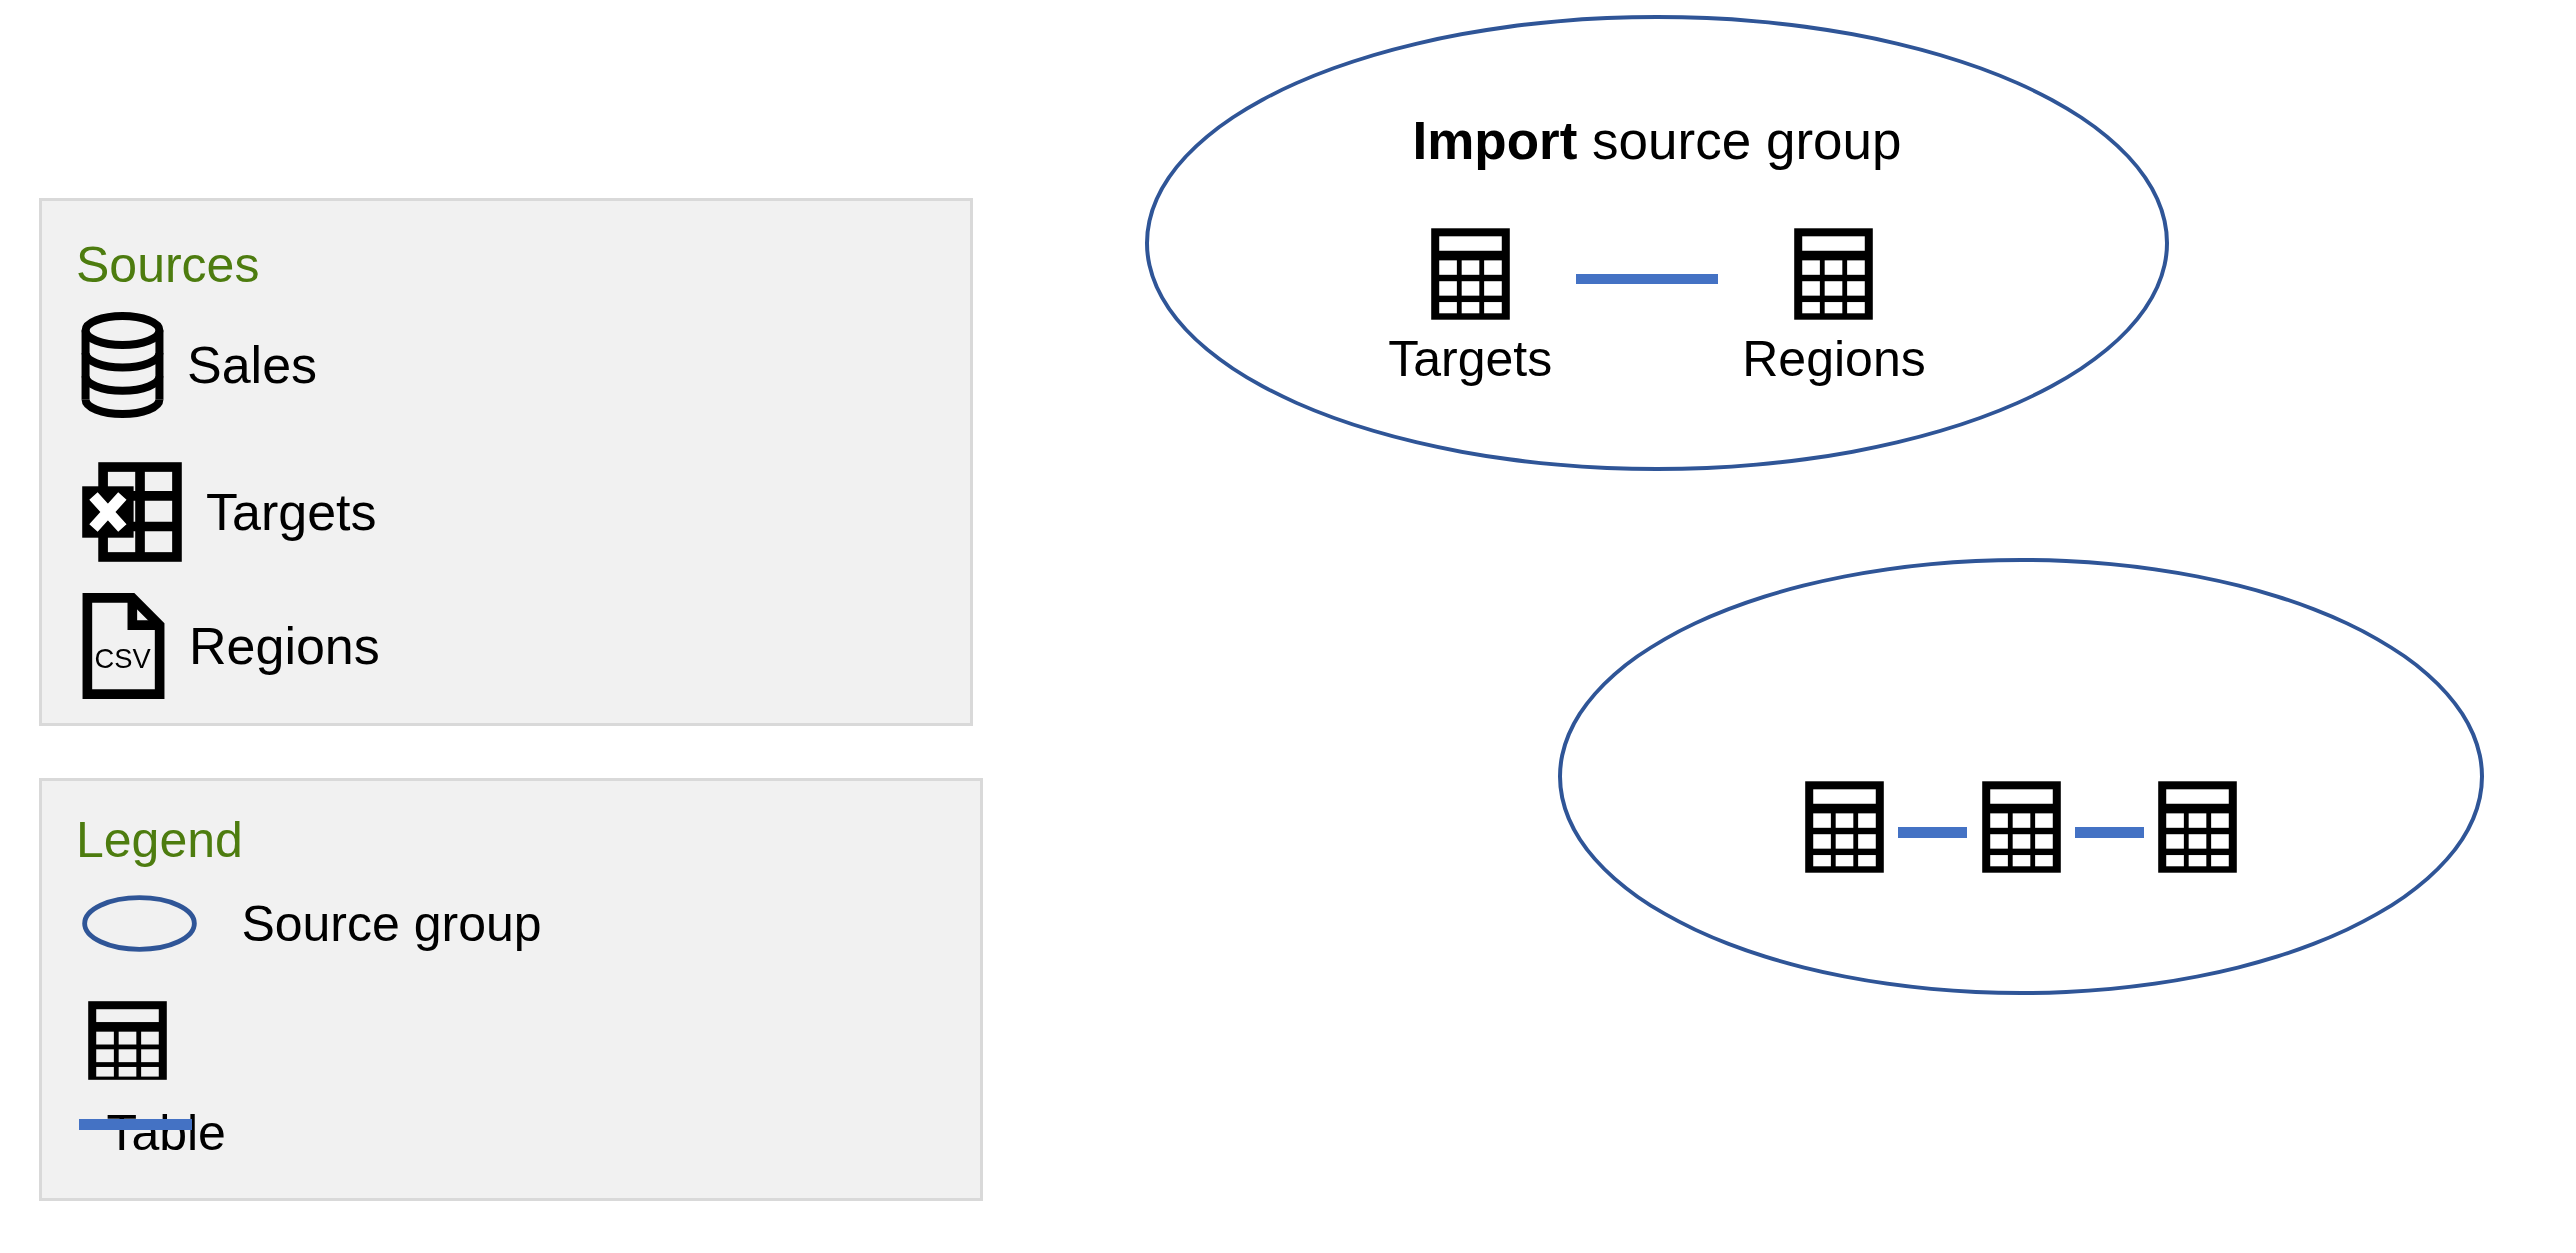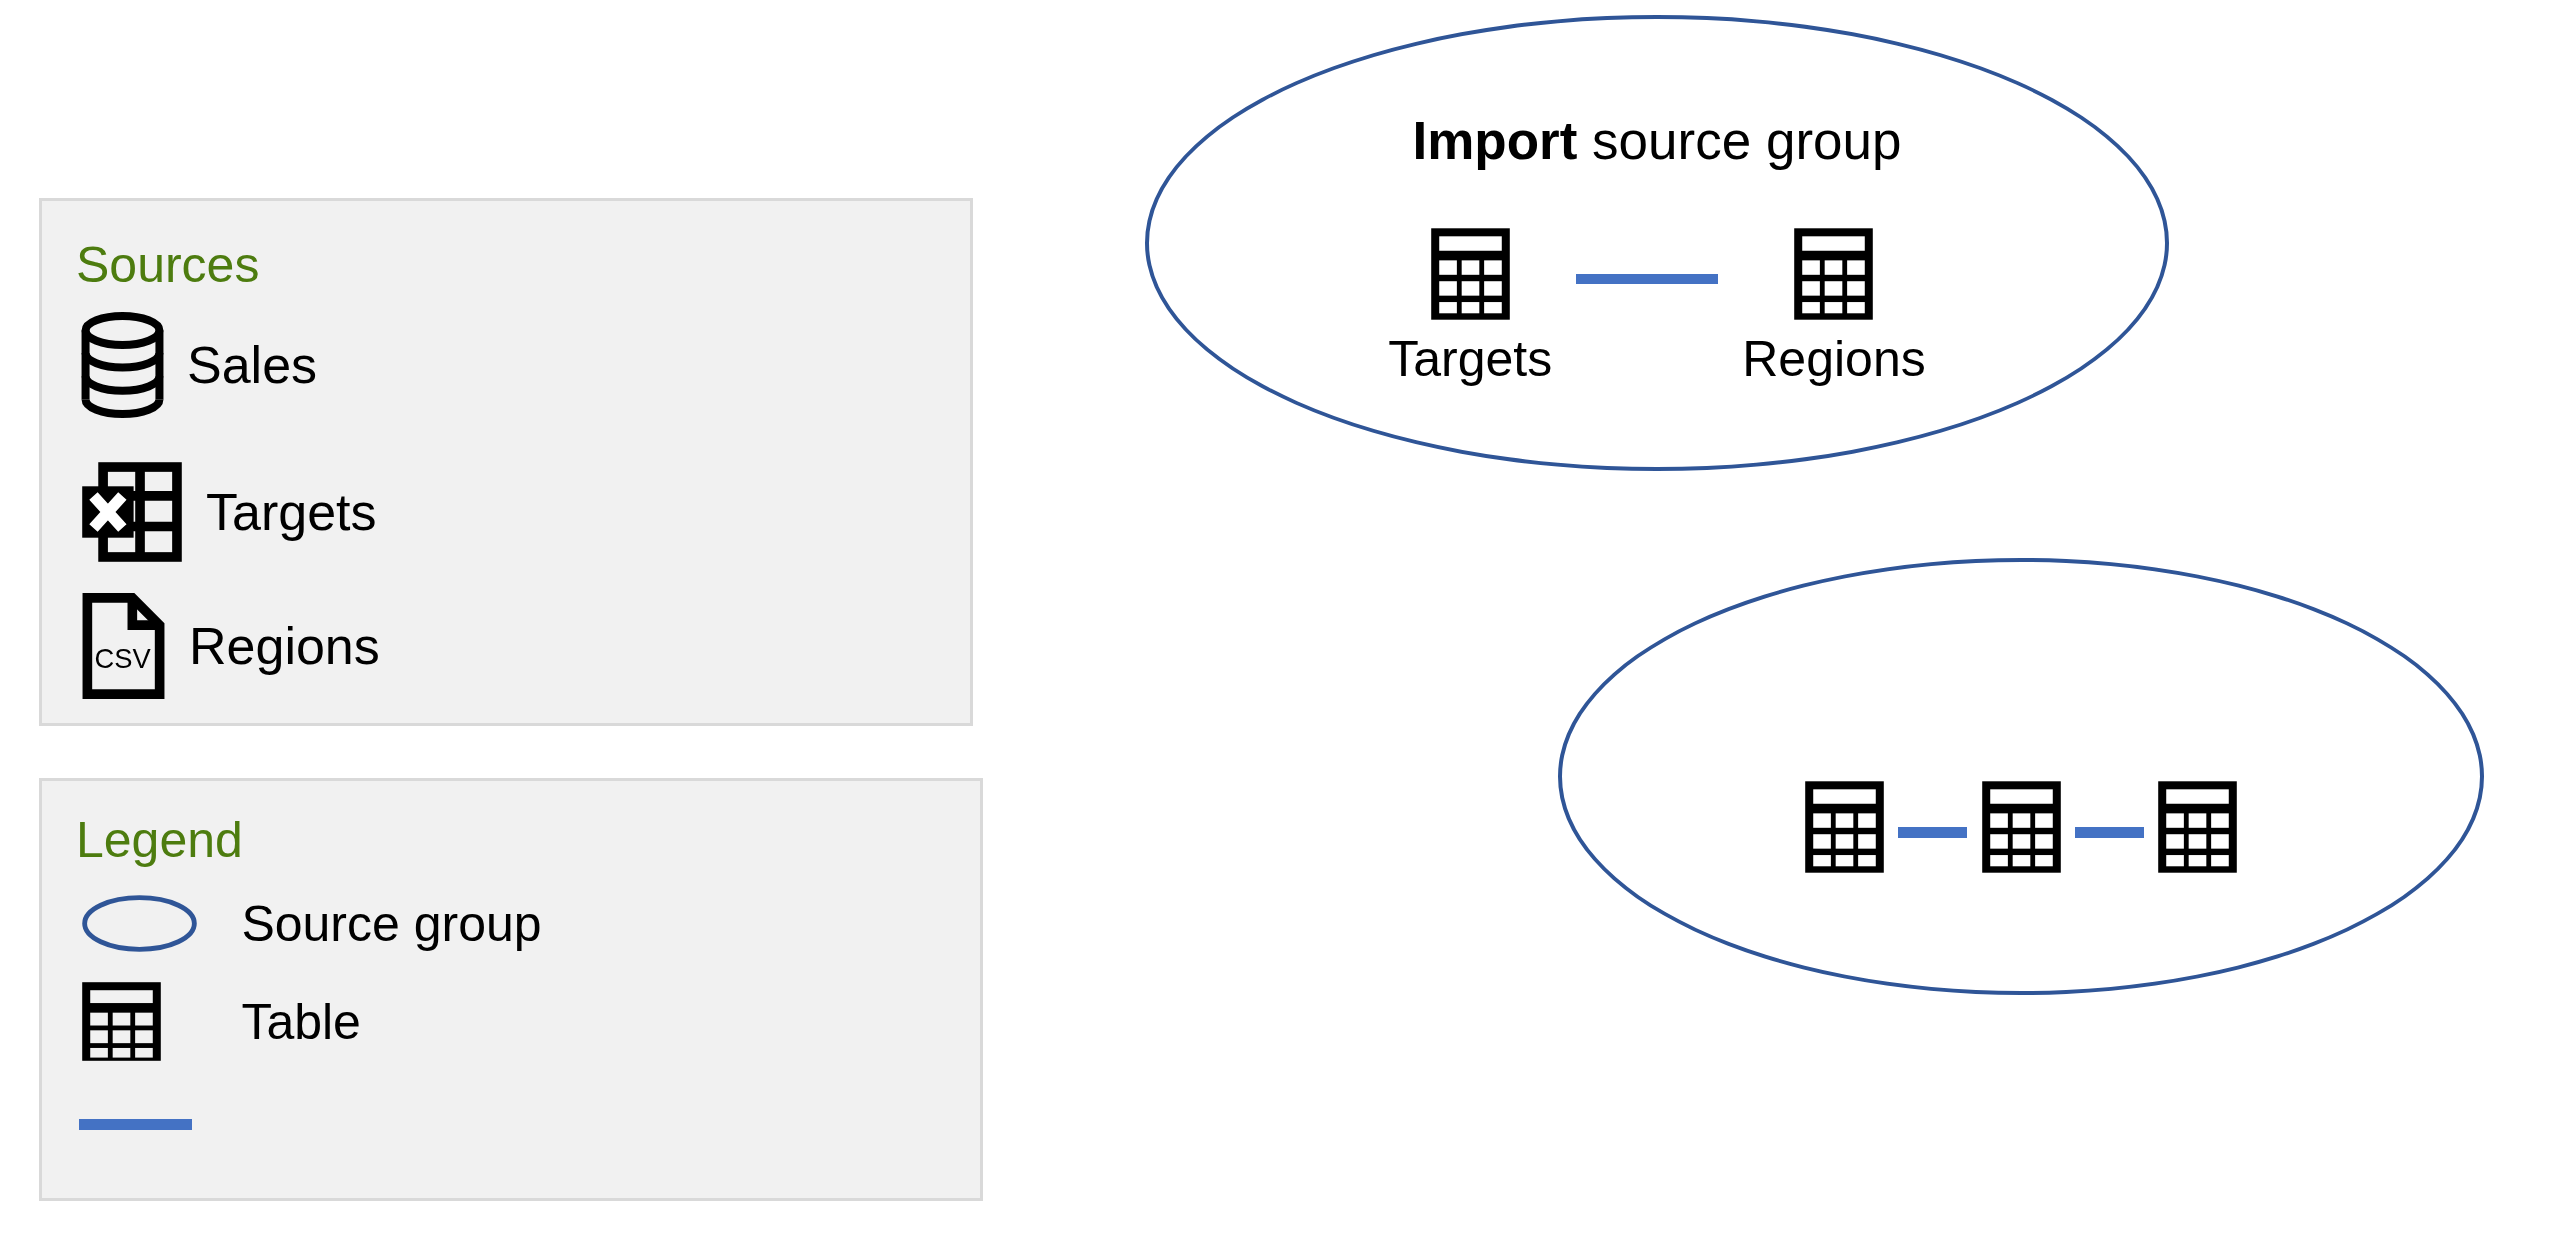--- a/index.html
+++ b/index.html
@@ -79,21 +79,21 @@
     align-items: center;
     height: 97px;
   }
   .legend-row .legend-label {
     font-size: 50px;
     line-height: 1;
     white-space: nowrap;
     margin-left: 27.4px;
   }
   #legend-row-0 { top: 94px; }
-  #legend-row-1 { top: 192px; }
+  #legend-row-1 { top: 192px; flex-direction: column; }
   #legend-row-2 { top: 295px; }
 
   .legend-swatch {
     width: 135px;
     display: flex;
     align-items: center;
     justify-content: flex-start;
     flex: 0 0 135px;
   }
 

